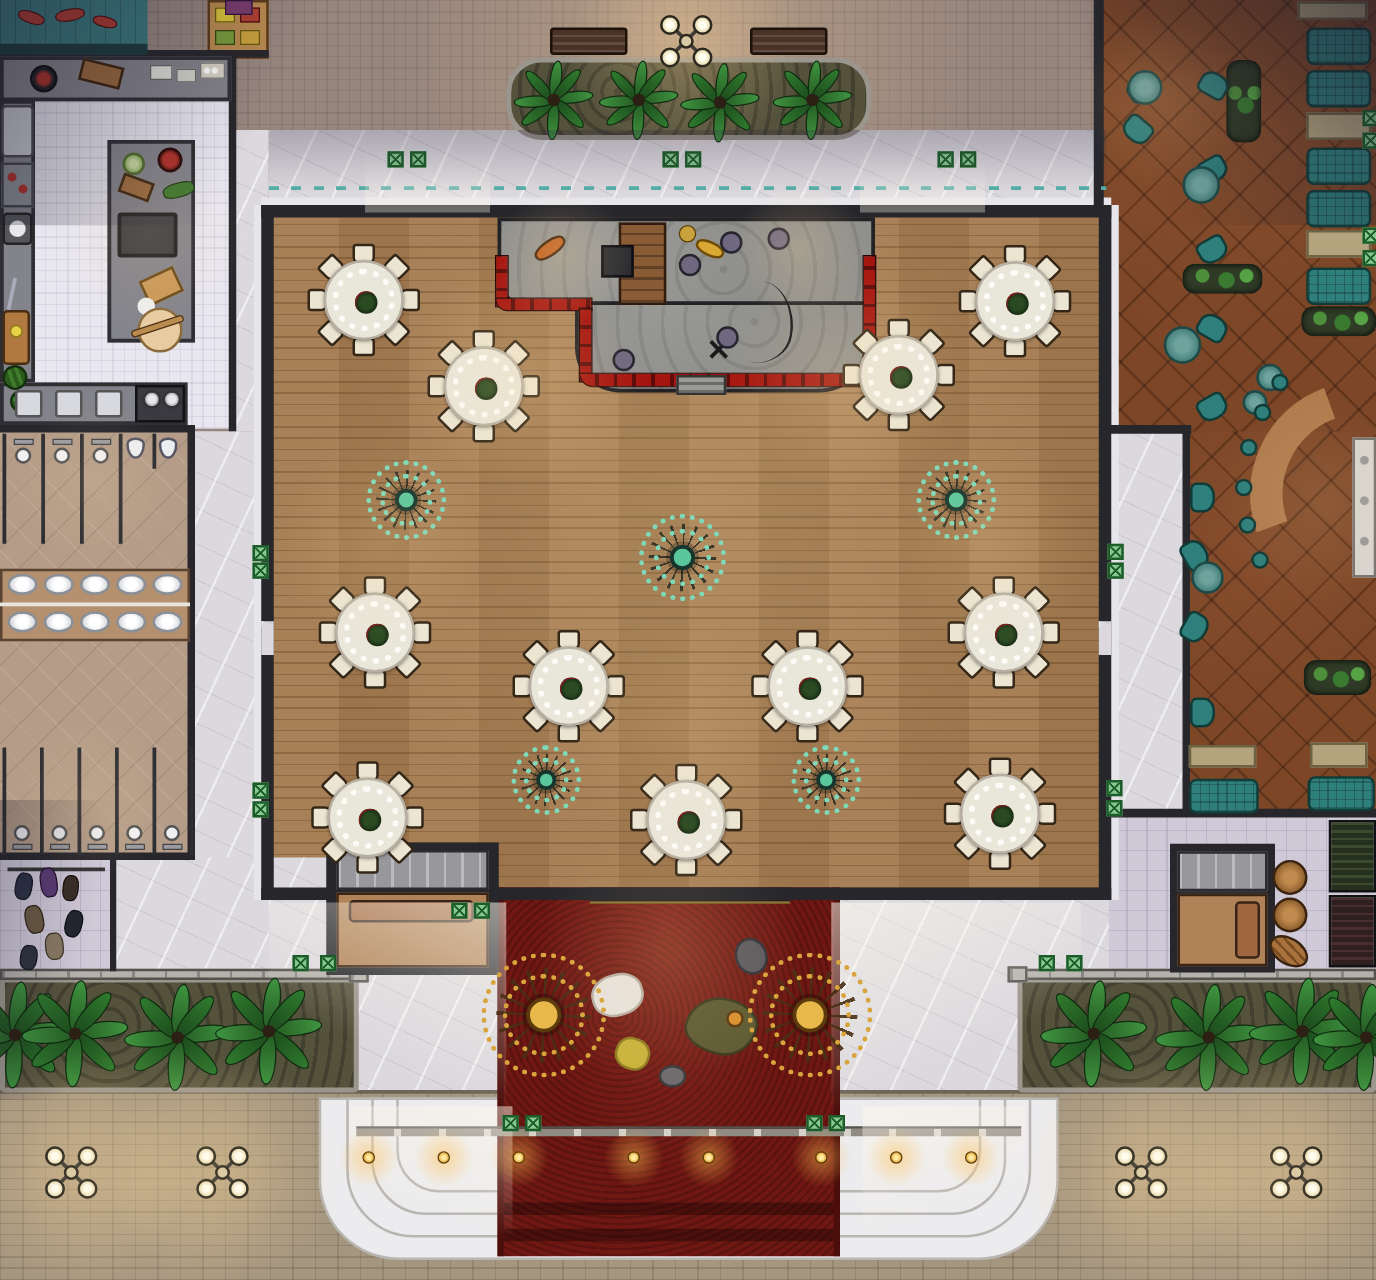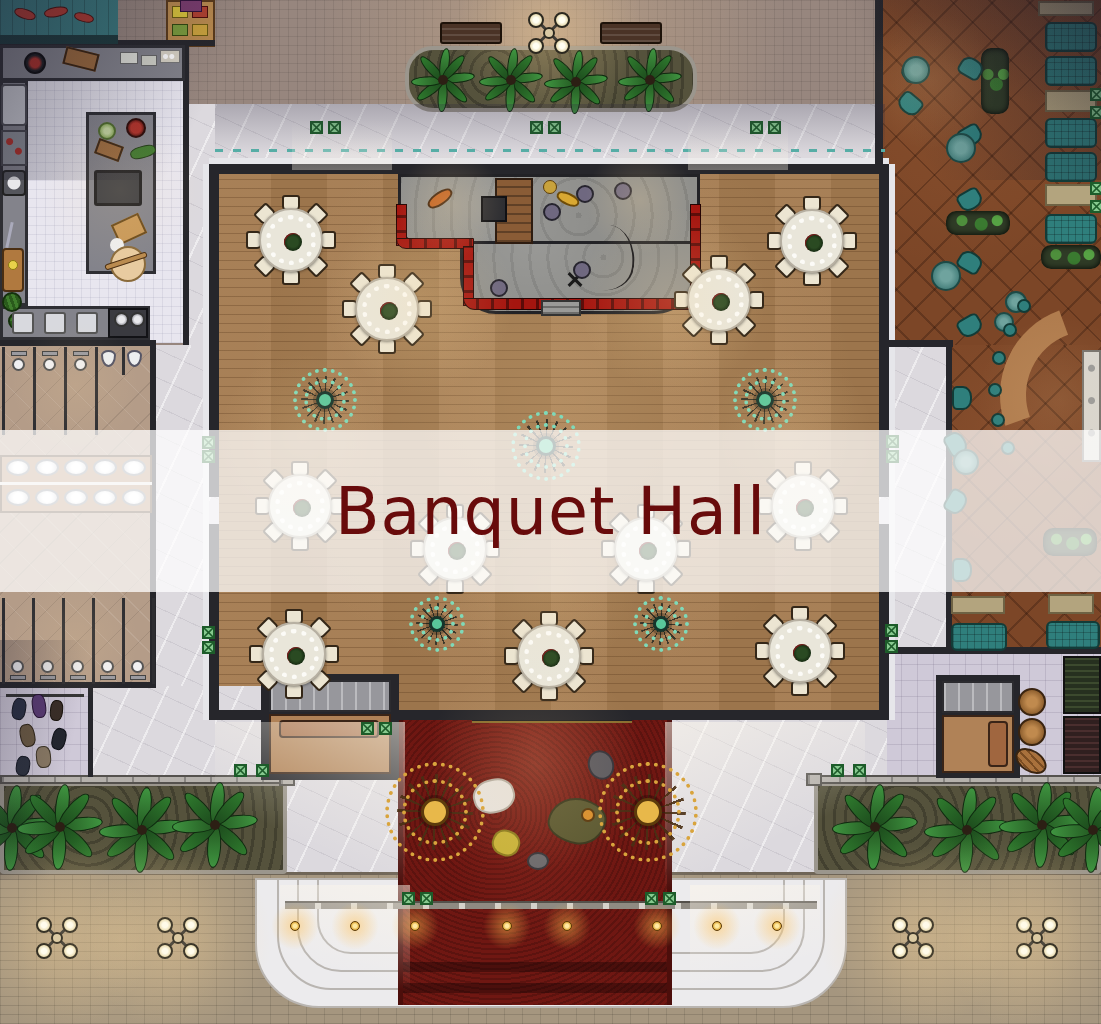--- a/index.html
+++ b/index.html
@@ -250,23 +250,20 @@
   <div class="abs beam" style="left:280px;top:885px;width:130px;height:118px;background:linear-gradient(195deg,rgba(255,248,235,.5),rgba(255,248,235,0) 70%)"></div>
   <div class="abs beam" style="left:690px;top:885px;width:130px;height:118px;background:linear-gradient(165deg,rgba(255,248,235,.5),rgba(255,248,235,0) 70%)"></div>
   <div class="abs beam" style="left:292px;top:106px;width:100px;height:64px;background:linear-gradient(0deg,rgba(255,248,235,.35),transparent 80%)"></div>
   <div class="abs beam" style="left:688px;top:106px;width:100px;height:64px;background:linear-gradient(0deg,rgba(255,248,235,.35),transparent 80%)"></div>
   <div class="abs vig" style="left:0;top:0;width:340px;height:180px;background:linear-gradient(118deg,rgba(28,26,44,.45),rgba(28,26,44,0) 60%)"></div>
   <div class="abs vig" style="left:760px;top:0;width:341px;height:180px;background:linear-gradient(242deg,rgba(28,26,44,.42),rgba(28,26,44,0) 60%)"></div>
   <div class="abs vig" style="left:215px;top:104px;width:670px;height:68px;background:linear-gradient(180deg,rgba(45,40,60,.28),rgba(45,40,60,0) 75%)"></div>
   <div class="abs vig" style="left:879px;top:0;width:222px;height:120px;background:linear-gradient(200deg,rgba(30,25,40,.32),transparent 65%)"></div>
   <div class="abs vig" style="left:0;top:640px;width:110px;height:240px;background:linear-gradient(100deg,rgba(30,28,45,.28),transparent 60%)"></div>
 
-  <div class="abs banner">
-    <div class="banner-title">Banquet Hall</div>
-  </div>
 <div class="abs" style="left: 245px; top: 194px; width: 92px; height: 92px;">
       <div class="abs" style="left: 37px; top: 1px; width: 18px; height: 16px; background: rgb(236, 229, 210); border: 2px solid rgb(52, 39, 24); border-radius: 3px 3px 5px 5px; transform: rotate(0deg);"></div>
       <div class="abs" style="left: 63.163px; top: 11.837px; width: 18px; height: 16px; background: rgb(236, 229, 210); border: 2px solid rgb(52, 39, 24); border-radius: 3px 3px 5px 5px; transform: rotate(45deg);"></div>
       <div class="abs" style="left: 74px; top: 38px; width: 18px; height: 16px; background: rgb(236, 229, 210); border: 2px solid rgb(52, 39, 24); border-radius: 3px 3px 5px 5px; transform: rotate(90deg);"></div>
       <div class="abs" style="left: 63.163px; top: 64.163px; width: 18px; height: 16px; background: rgb(236, 229, 210); border: 2px solid rgb(52, 39, 24); border-radius: 3px 3px 5px 5px; transform: rotate(135deg);"></div>
       <div class="abs" style="left: 37px; top: 75px; width: 18px; height: 16px; background: rgb(236, 229, 210); border: 2px solid rgb(52, 39, 24); border-radius: 3px 3px 5px 5px; transform: rotate(180deg);"></div>
       <div class="abs" style="left: 10.837px; top: 64.163px; width: 18px; height: 16px; background: rgb(236, 229, 210); border: 2px solid rgb(52, 39, 24); border-radius: 3px 3px 5px 5px; transform: rotate(225deg);"></div>
       <div class="abs" style="left: 0px; top: 38px; width: 18px; height: 16px; background: rgb(236, 229, 210); border: 2px solid rgb(52, 39, 24); border-radius: 3px 3px 5px 5px; transform: rotate(270deg);"></div>
       <div class="abs" style="left: 10.837px; top: 11.837px; width: 18px; height: 16px; background: rgb(236, 229, 210); border: 2px solid rgb(52, 39, 24); border-radius: 3px 3px 5px 5px; transform: rotate(315deg);"></div>
       <div class="abs" style="left: 14px; top: 14px; width: 64px; height: 64px; border-radius: 50%; background: rgb(233, 230, 218); border: 2px solid rgb(183, 176, 162); box-shadow: rgba(0, 0, 0, 0.45) 0px 1px 3px;">

